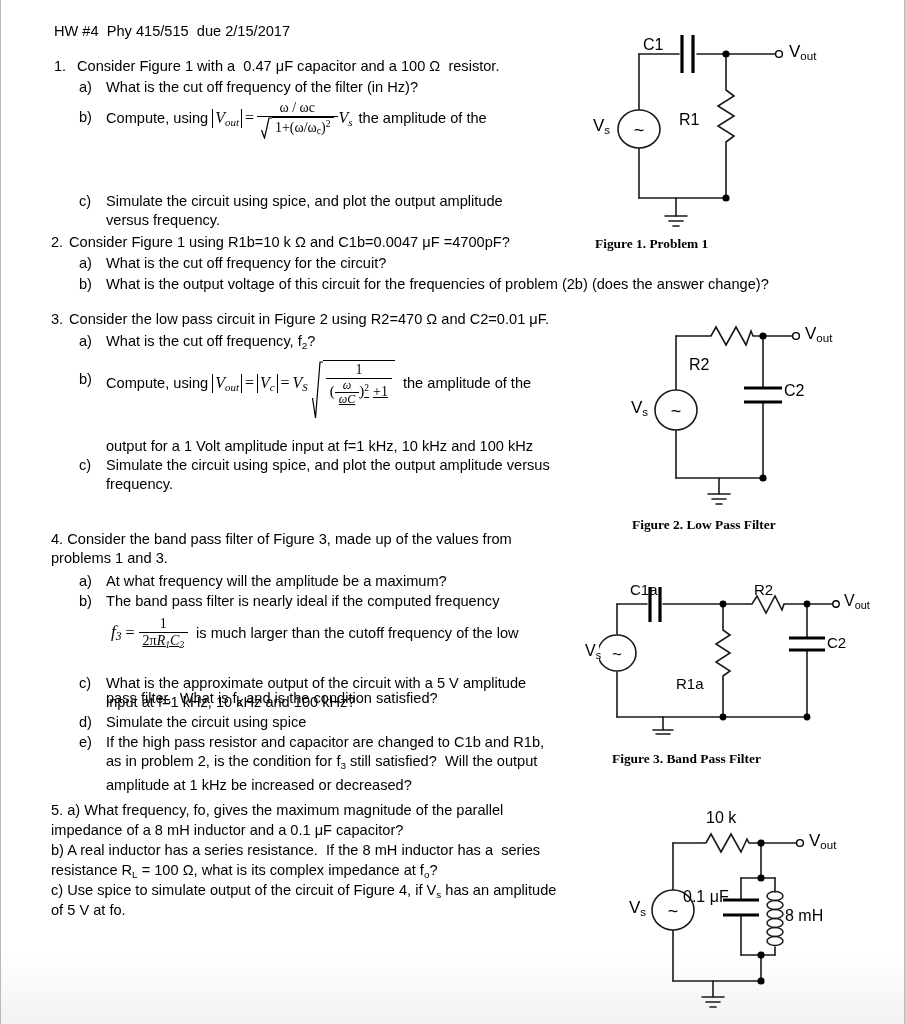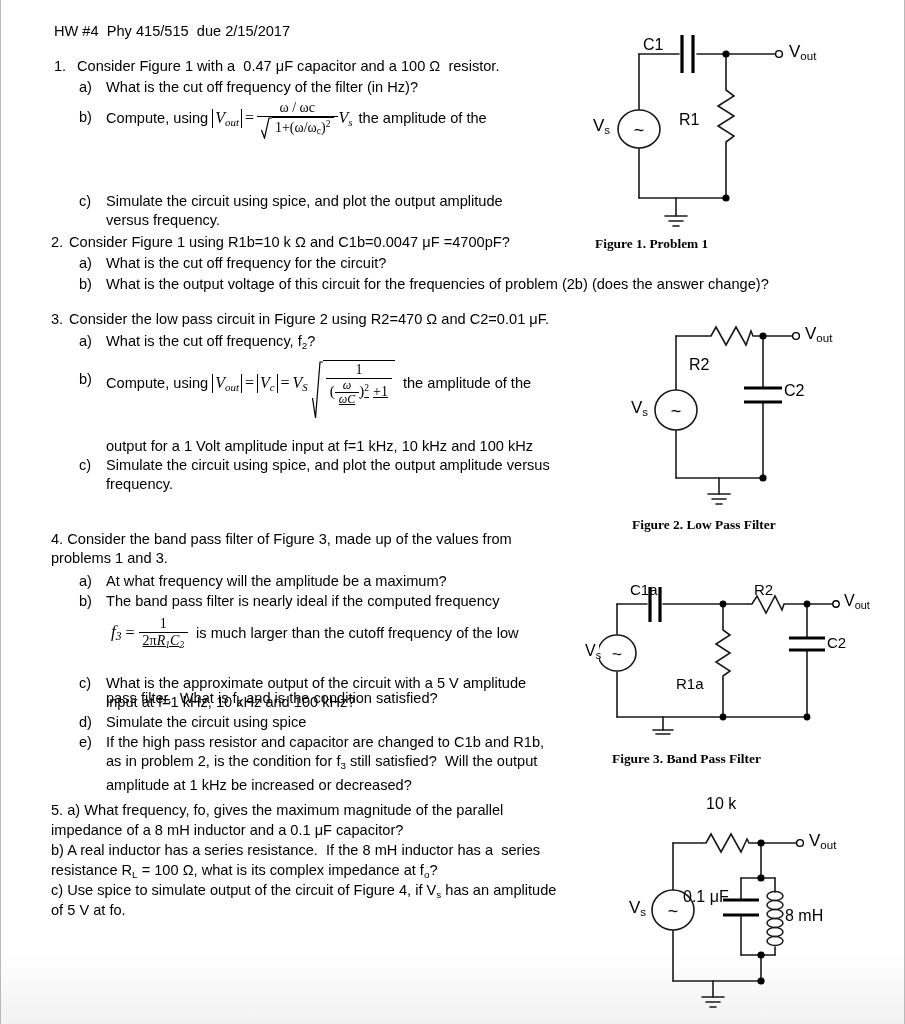--- a/index.html
+++ b/index.html
@@ -402,20 +402,20 @@
       <circle cx="148" cy="160" r="3.6" fill="#000"></circle>
       <circle cx="148" cy="186" r="3.6" fill="#000"></circle>
       <circle cx="187" cy="48" r="3.4" fill="#fff" stroke="#000" stroke-width="1.4"></circle>
       <g stroke="#1a1a1a" stroke-width="1.6" stroke-linecap="round">
         <path d="M100 186 L100 202"></path>
         <path d="M89 202 L111 202"></path>
         <path d="M93 207 L107 207"></path>
         <path d="M97 212 L103 212"></path>
       </g>
     </svg>
-    <div style="position:absolute; left:93px; top:0; font-size:16px;">10 k</div>
+    <div style="position:absolute; left:93px; top:14px; font-size:16px;">10 k</div>
     <div style="position:absolute; left:70px; top:93px; font-size:16px;">0.1 μF</div>
     <div style="position:absolute; left:172px; top:112px; font-size:16px;">8 mH</div>
     <div style="position:absolute; left:16px; top:103px; font-size:17px;"><span>V</span><span class="sub">s</span></div>
     <div style="position:absolute; left:196px; top:36px; font-size:17px;"><span>V</span><span class="sub">out</span></div>
   </div>
 
 </div>
 
 </body></html>

